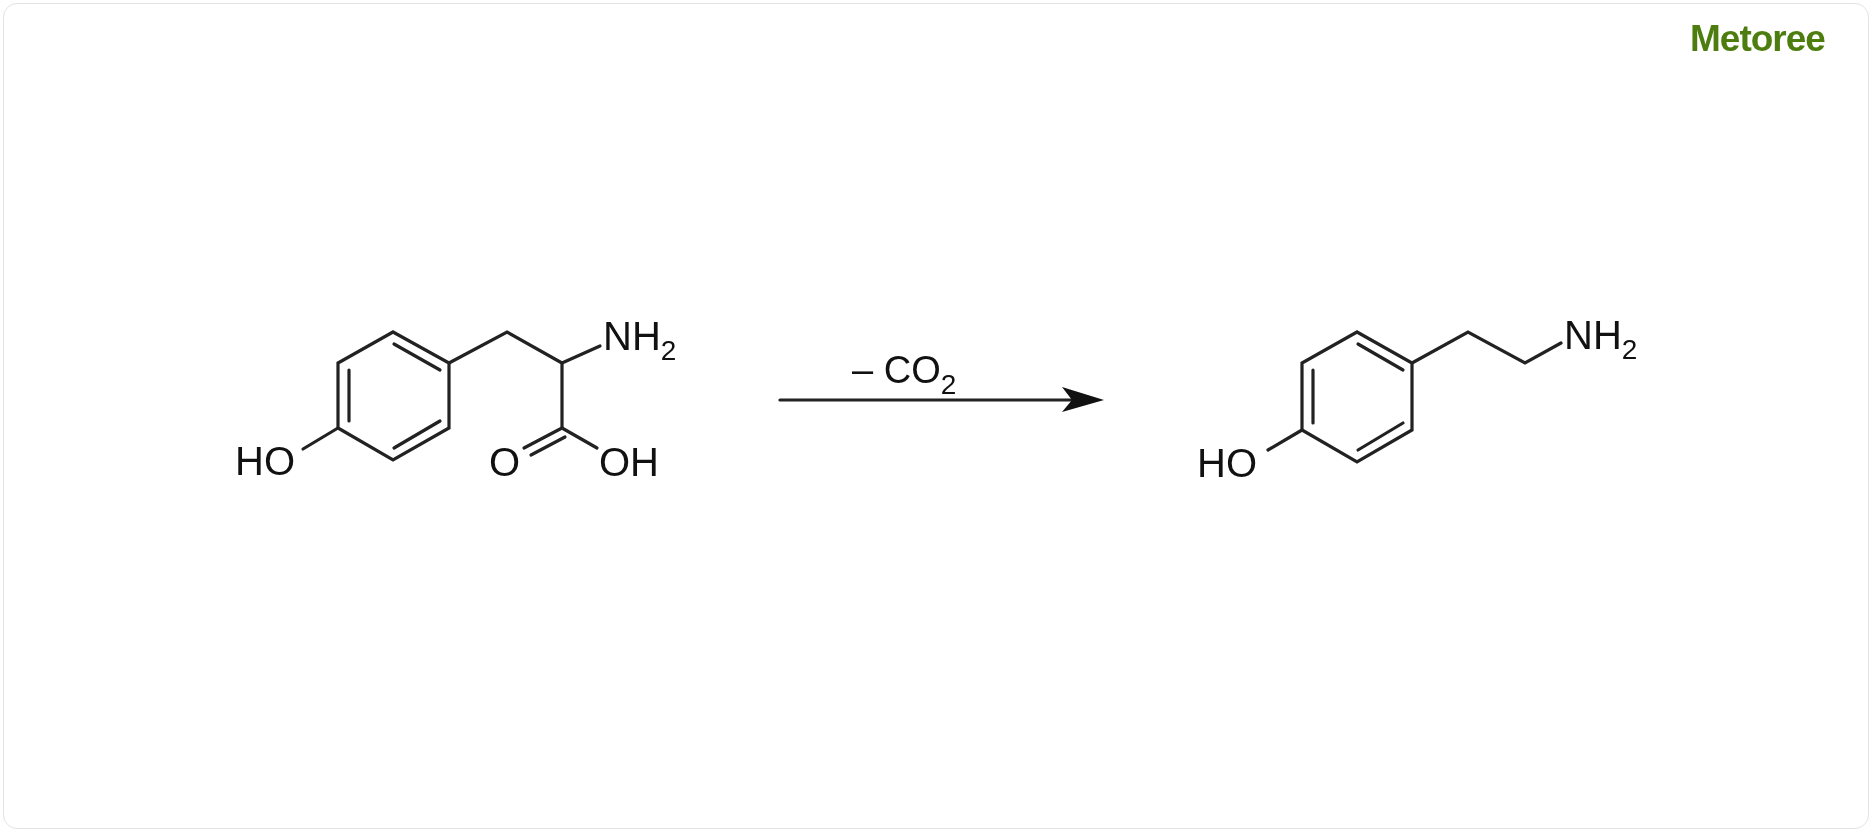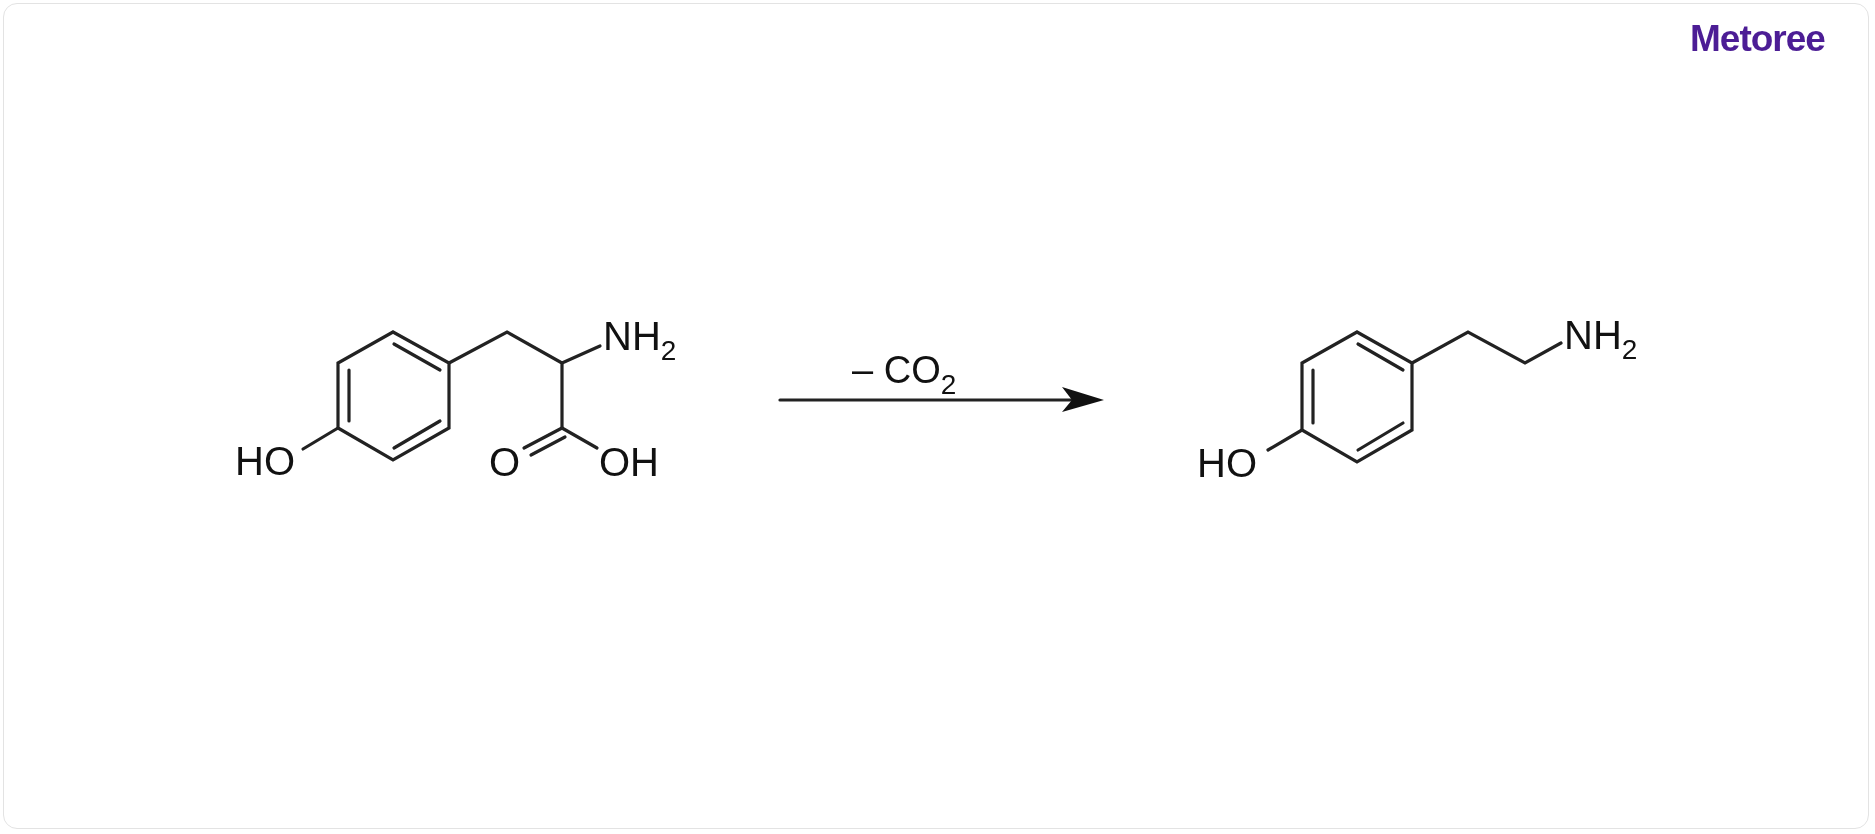--- a/index.html
+++ b/index.html
@@ -25,21 +25,21 @@
       background: #ffffff;
       box-sizing: border-box;
     }
     .watermark {
       position: absolute;
       left: 1690px;
       top: 20px;
       font-family: "Liberation Sans", sans-serif;
       font-weight: bold;
       font-size: 37px;
-      color: #4c1d95;
+      color: #4d7c0f;
       letter-spacing: -1px;
       line-height: 1;
     }
     svg.scheme {
       position: absolute;
       left: 0;
       top: 0;
       width: 1875px;
       height: 834px;
     }

